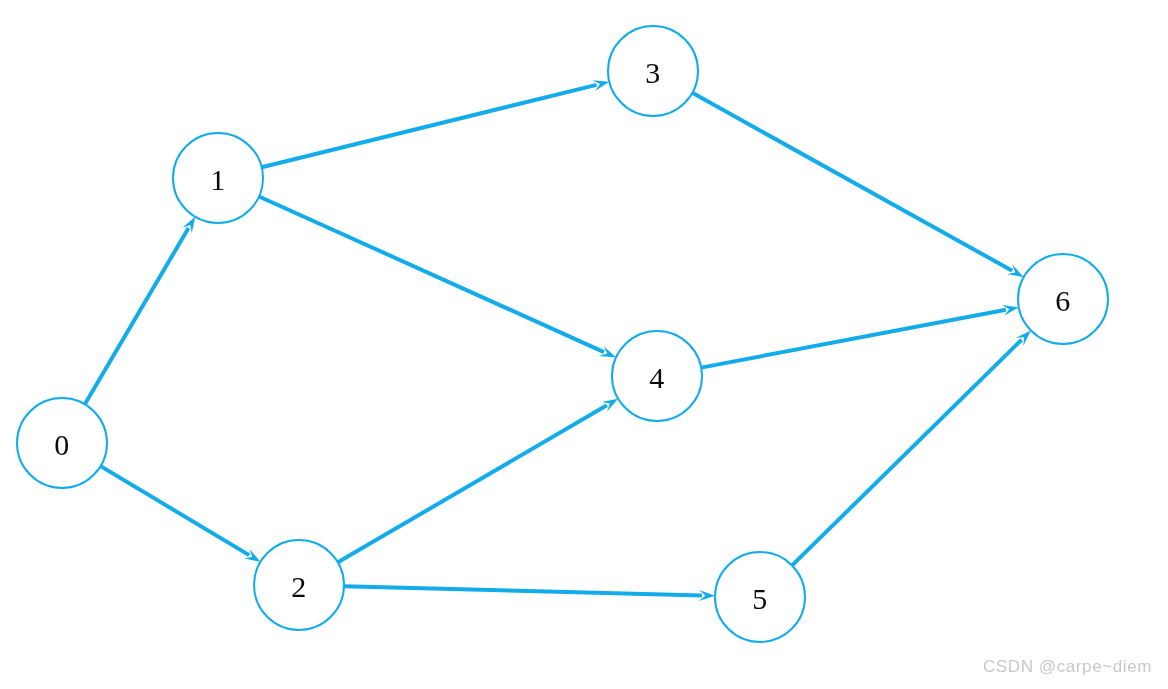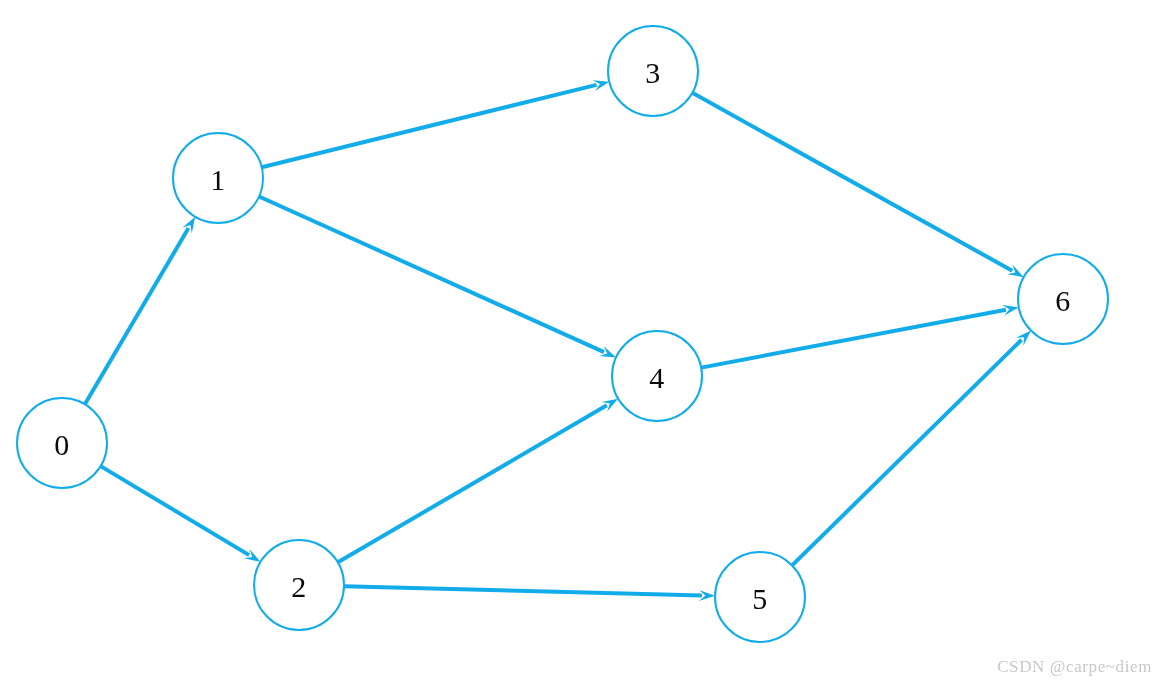--- a/index.html
+++ b/index.html
@@ -36,21 +36,21 @@
     fill: #0a0a0a;
     text-anchor: middle;
     dominant-baseline: central;
     font-size: 30px;
     letter-spacing: 0.5px;
   }
   .watermark {
     position: absolute;
     right: 16px;
     bottom: 12px;
-    font-family: Liberation Serif, serif;
+    font-family: Liberation Sans, sans-serif;
     font-size: 17px;
     color: #c8c8c8;
     letter-spacing: 0.6px;
     white-space: nowrap;
     user-select: none;
   }
 </style>
 </head>
 <body>
 

